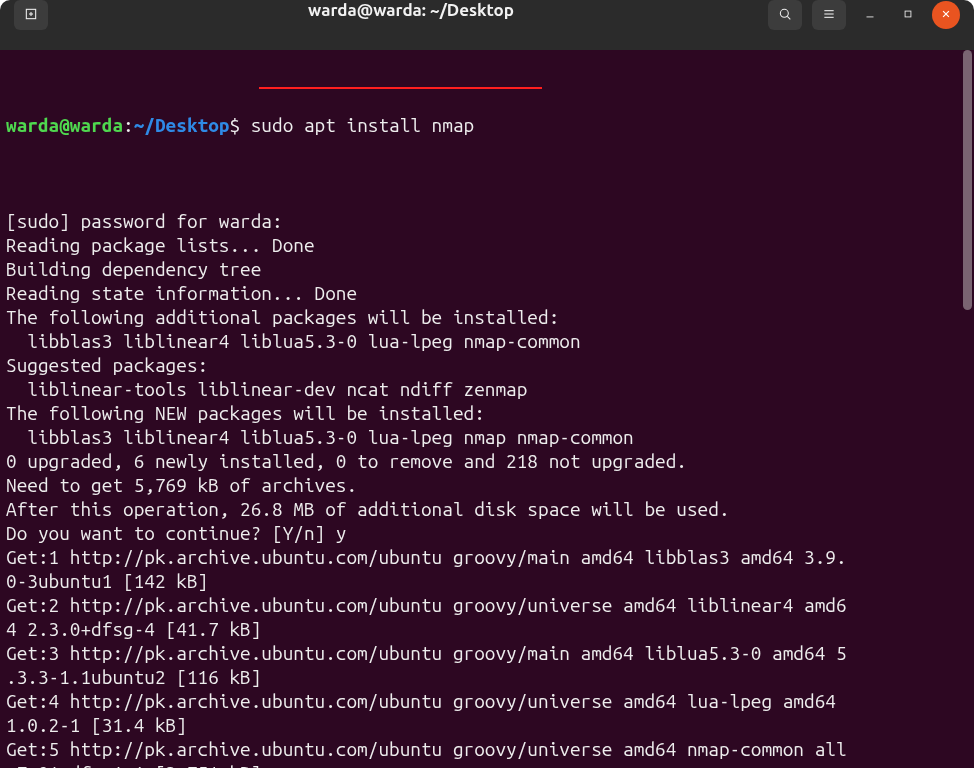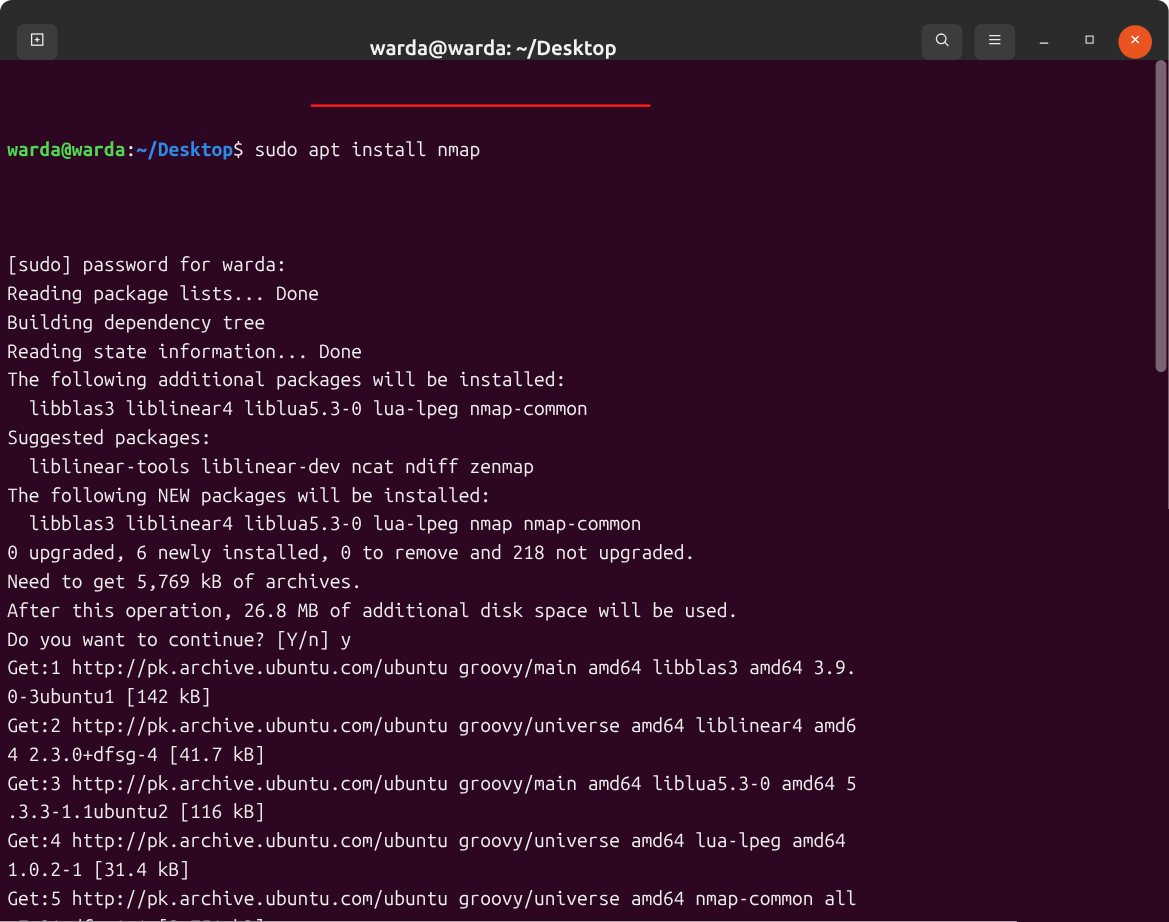--- a/index.html
+++ b/index.html
@@ -1,18 +1,18 @@
 <!DOCTYPE html>
 <html><head>
   <meta charset="utf-8">
   <style>
     * { margin:0; padding:0; box-sizing:border-box; }
     html, body { width:974px; height:768px; font-family:"Ubuntu Mono","DejaVu Sans Mono","Courier New",monospace; background:#fff; }
     .titlebar {
-      height:50px; background:#2b2b2b; display:flex; align-items:flex-end;
+      height:50px; background:#2b2b2b; display:flex; align-items:flex-start;
       padding:0 14px; gap:12px; color:#f2f2f2; font-family:"Ubuntu","DejaVu Sans",sans-serif;
       border-top-left-radius:10px; border-top-right-radius:10px;
     }
     .tb-left { padding-right:6px; }
     .tb-btn {
       width:34px; height:30px; border-radius:6px; background:#3c3c3c;
       display:flex; align-items:center; justify-content:center; color:#eee;
     }
     .tb-btn svg { width:16px; height:16px; stroke:#eee; fill:none; stroke-width:1.6; }
     .title-text { flex:1; text-align:center; font-weight:600; font-size:17px; }
@@ -21,21 +21,21 @@
       width:28px; height:28px; border-radius:50%; display:flex;
       align-items:center; justify-content:center; background:transparent;
     }
     .win-btn svg { width:14px; height:14px; stroke:#eee; fill:none; stroke-width:1.5; }
     .win-close { background:#e95420; }
     .win-close svg { stroke:#fff; stroke-width:2; }
     .terminal-wrap {
       position:relative;
       background:#2d0722;
       color:#eee;
-      font-size:16px;
+      font-size:19px;
       line-height:24px;
       padding:15px 6px 10px 6px;
       width:974px;
       height:718px;
       white-space:pre;
       overflow:hidden;
     }
     .prompt-user { color:#4fd84f; font-weight:600; }
     .prompt-path { color:#2f8ae6; font-weight:600; }
     .prompt-dollar { color:#eee; }

